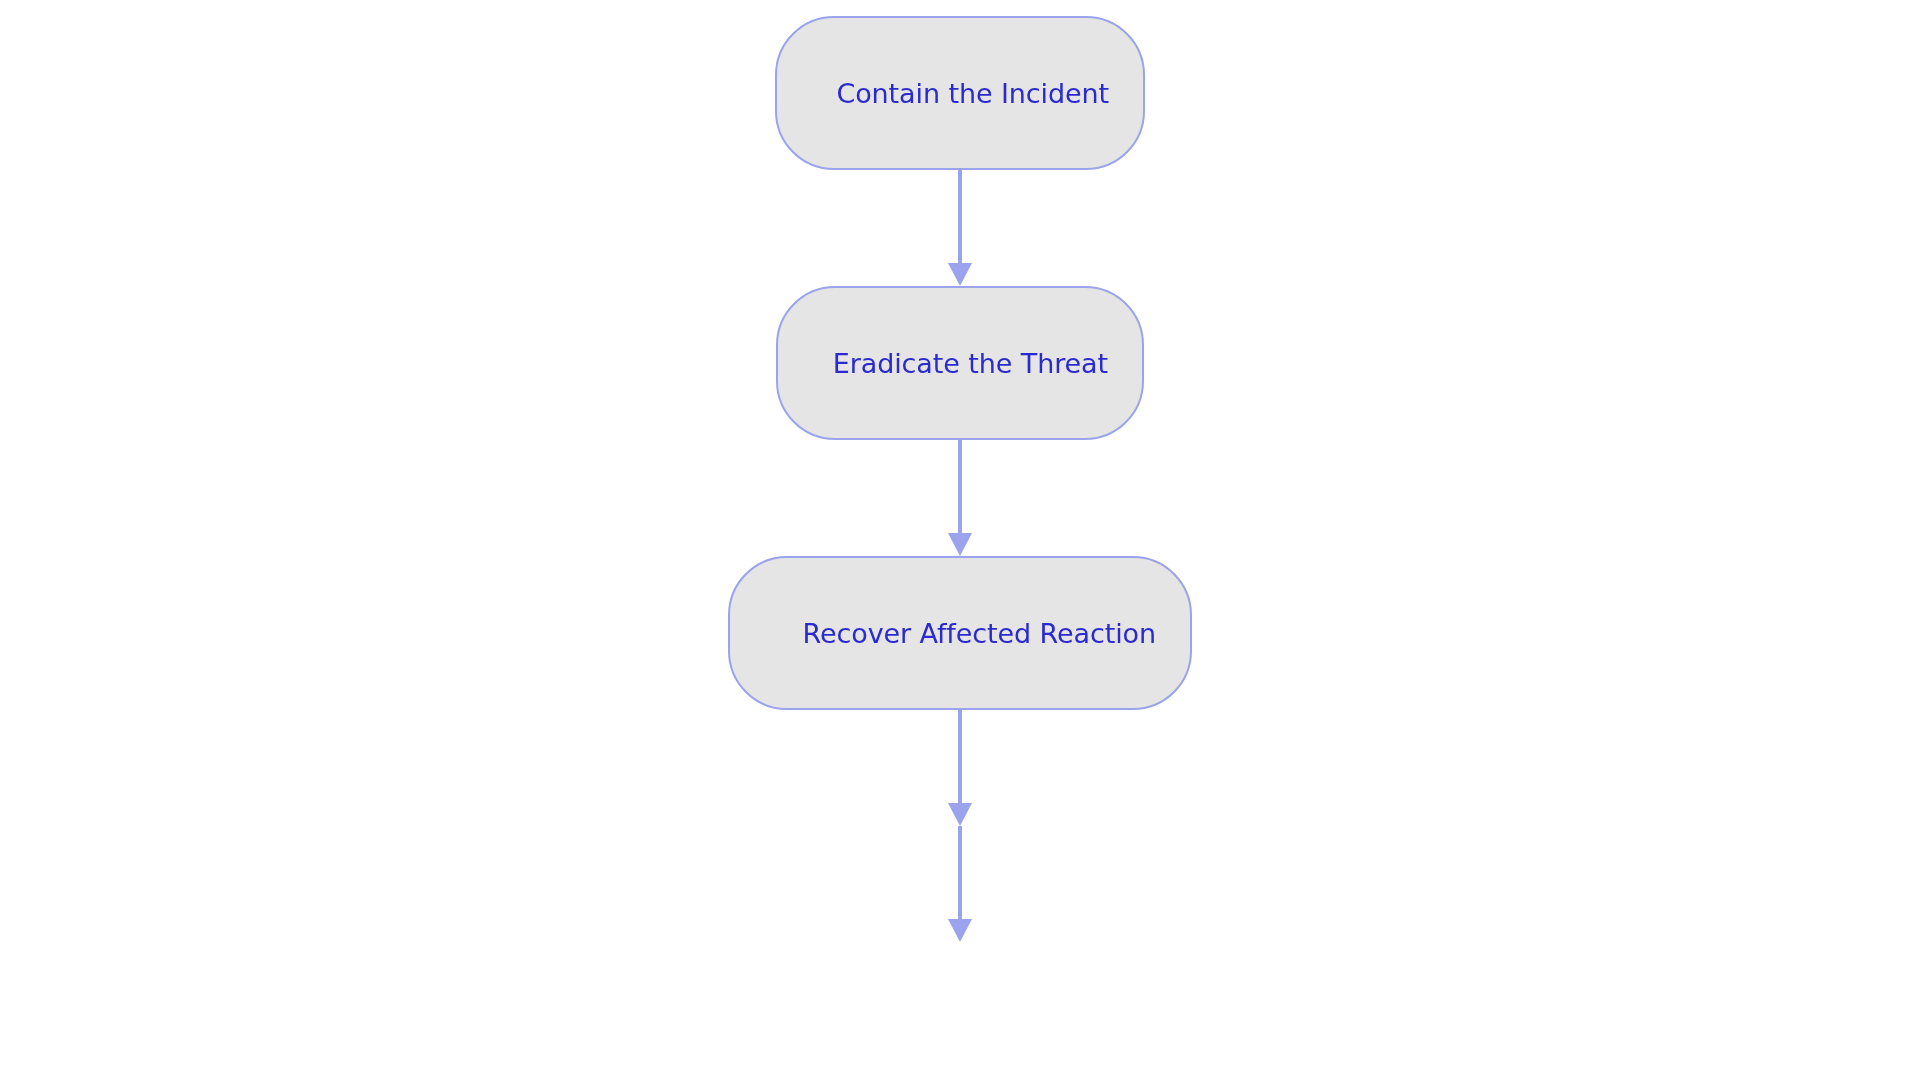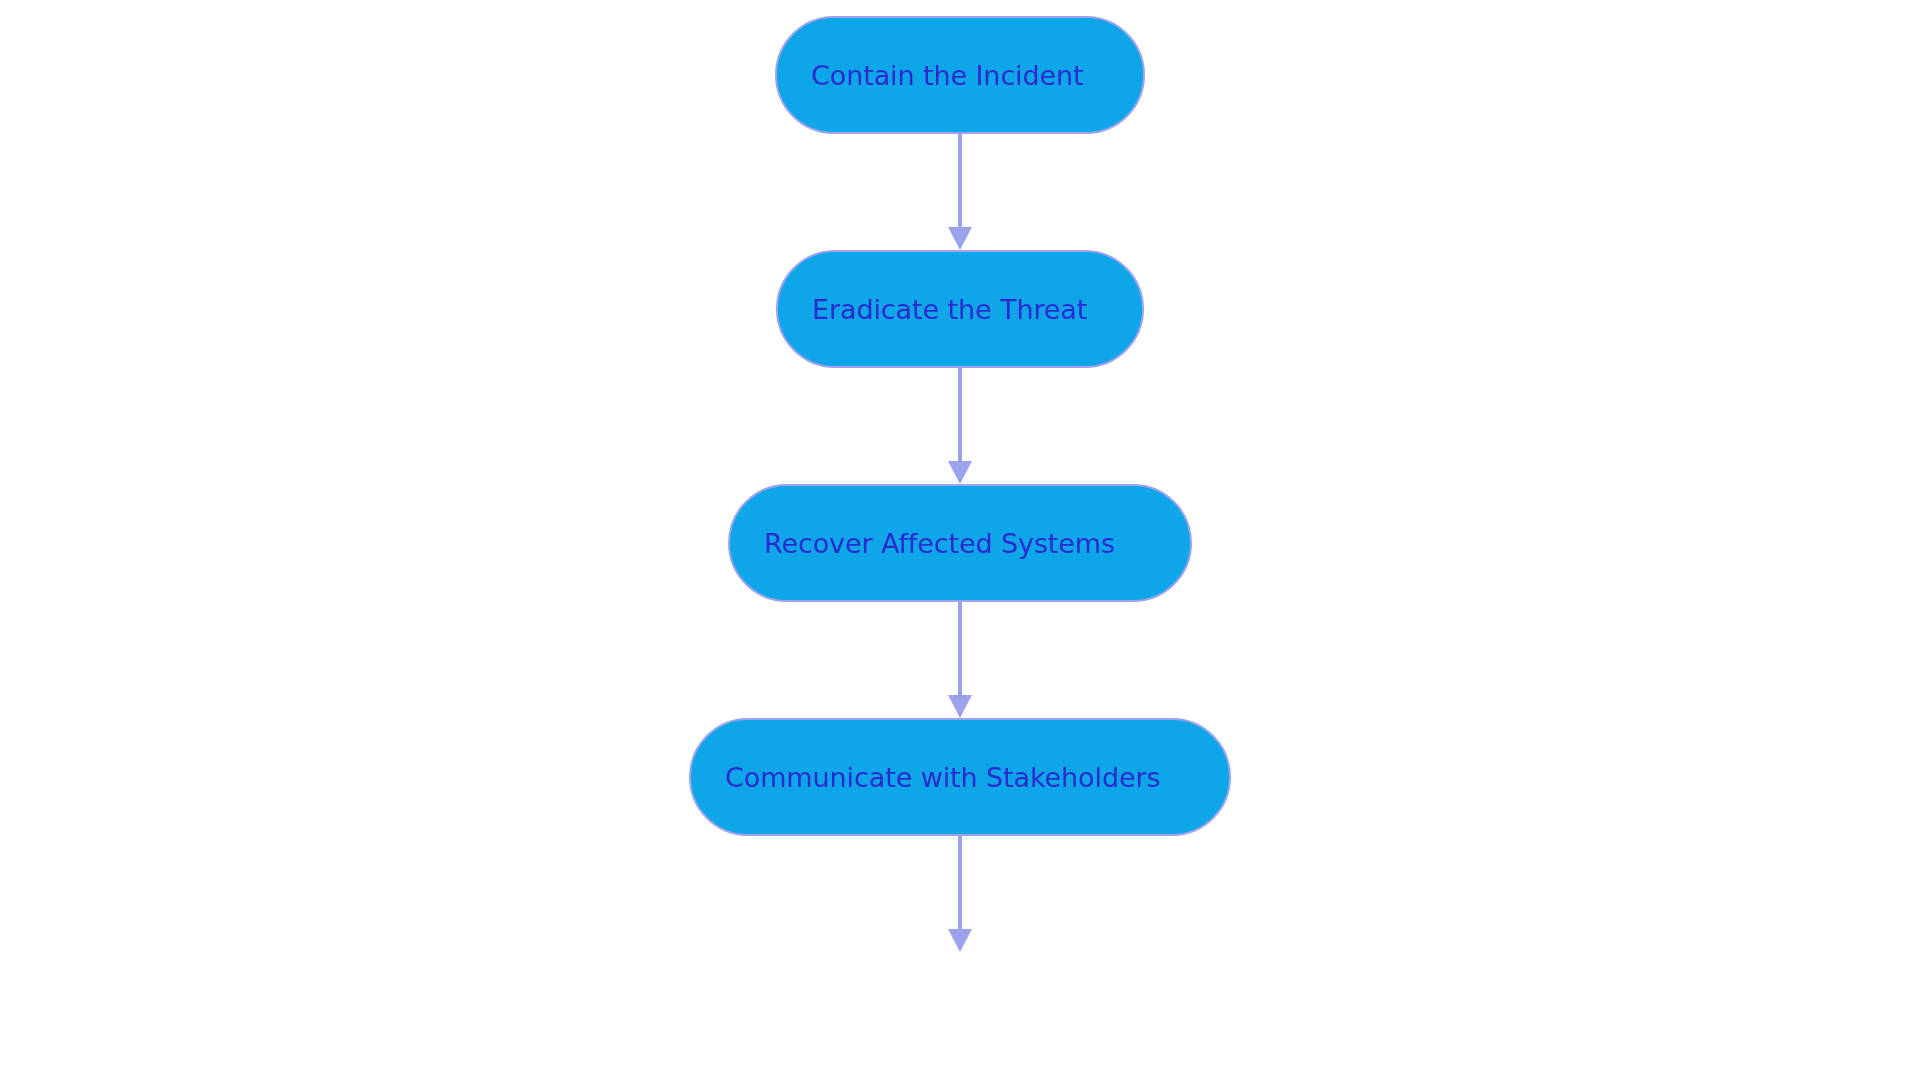--- a/index.html
+++ b/index.html
@@ -31,26 +31,26 @@
     display: flex;
     flex-direction: column;
     align-items: center;
     justify-content: flex-start;
     padding-top: 16px;
     box-sizing: border-box;
   }
 
   .flow-node {
     position: relative;
-    height: 118px;
+    height: 154px;
     box-sizing: border-box;
     display: flex;
     align-items: center;
-    justify-content: flex-start;
-    background: #0ea5e9;
+    justify-content: flex-end;
+    background: #e5e5e5;
     border: 2px solid #9aa3ec;
     border-radius: 59px;
     flex: 0 0 auto;
   }
 
   .flow-node-label {
     font-family: "DejaVu Sans", "Liberation Sans", sans-serif;
     font-size: 27px;
     font-weight: 400;
     line-height: 1;
@@ -96,33 +96,30 @@
     </div>
 
     <div class="flow-edge">
       <svg viewBox="0 0 40 116" xmlns="http://www.w3.org/2000/svg" aria-hidden="true">
         <line x1="20" y1="0" x2="20" y2="96" stroke="#9aa3ec" stroke-width="4"></line>
         <polygon points="8,93 32,93 20,116" fill="#9aa3ec"></polygon>
       </svg>
     </div>
 
     <div class="flow-node" style="width:464px;">
-      <span class="flow-node-label">Recover Affected Systems</span>
+      <span class="flow-node-label">Recover Affected Reaction</span>
     </div>
 
     <div class="flow-edge">
       <svg viewBox="0 0 40 116" xmlns="http://www.w3.org/2000/svg" aria-hidden="true">
         <line x1="20" y1="0" x2="20" y2="96" stroke="#9aa3ec" stroke-width="4"></line>
         <polygon points="8,93 32,93 20,116" fill="#9aa3ec"></polygon>
       </svg>
     </div>
 
-    <div class="flow-node" style="width:542px;">
-      <span class="flow-node-label">Communicate with Stakeholders</span>
-    </div>
 
     <div class="flow-edge">
       <svg viewBox="0 0 40 116" xmlns="http://www.w3.org/2000/svg" aria-hidden="true">
         <line x1="20" y1="0" x2="20" y2="96" stroke="#9aa3ec" stroke-width="4"></line>
         <polygon points="8,93 32,93 20,116" fill="#9aa3ec"></polygon>
       </svg>
     </div>
 
 
   </div>

